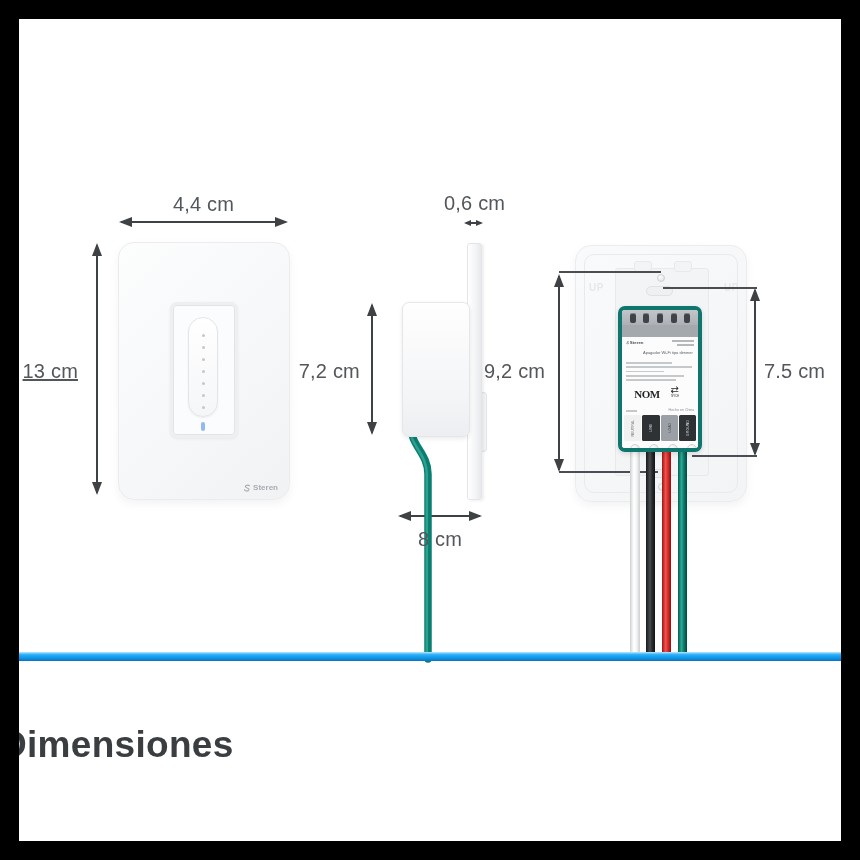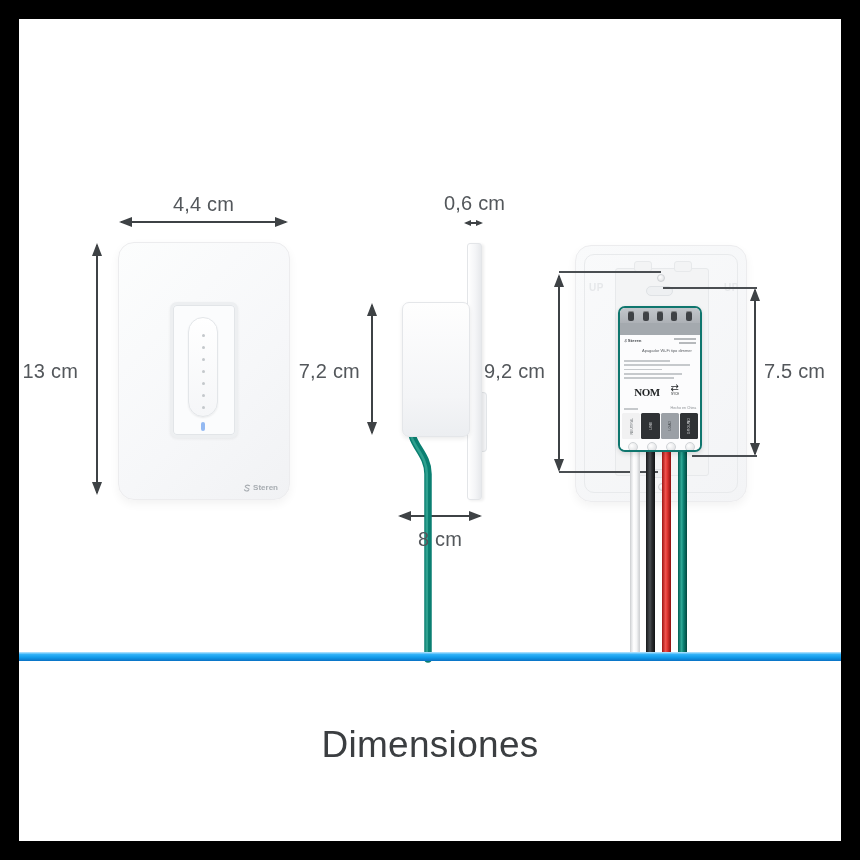--- a/index.html
+++ b/index.html
@@ -85,21 +85,21 @@
   .bracket-tab{position:absolute;width:16px;height:9px;background:#f3f4f5;border:1px solid #e7e9eb;border-radius:3px;}
   .screw{
     position:absolute;border-radius:50%;
     background:radial-gradient(circle at 35% 35%,#ffffff,#d9dbde);
     border:1.5px solid #cfd2d5;box-sizing:border-box;
   }
   .oval-slot{position:absolute;border:1.5px solid #dfe2e5;background:#eef0f2;border-radius:6px;box-sizing:border-box;}
   .up-mark{position:absolute;font-size:10px;font-weight:bold;color:#e6e8ea;letter-spacing:.5px;z-index:2;}
   .module{
     position:absolute;width:84px;height:146px;border-radius:7px;overflow:hidden;z-index:5;
-    background:#fdfdfe;border:2px solid #0f766e;box-shadow:0 2px 5px rgba(0,0,0,.12);
+    background:#fdfdfe;border:4px solid #0f766e;box-shadow:0 2px 5px rgba(0,0,0,.12);
     display:flex;flex-direction:column;box-sizing:border-box;
   }
   .mod-slots{height:15px;flex:none;background:linear-gradient(180deg,#c2c6cb,#adb1b6);
     display:flex;align-items:center;justify-content:space-evenly;}
   .slot{width:6px;height:10px;background:#3f4246;border-radius:2px;box-shadow:inset 0 1px 0 rgba(255,255,255,.35);}
   .mod-band{height:12px;flex:none;background:#a4a9ae;}
   .mod-label{flex:1;background:#fcfcfd;padding:3px 4px;display:flex;flex-direction:column;box-sizing:border-box;}
   .micro{font-size:8px;white-space:nowrap;}
   .lbl-row1{display:flex;justify-content:space-between;align-items:flex-start;}
   .lbl-brand{display:flex;align-items:center;gap:1px;color:#4a4e52;font-weight:bold;transform:scale(.55);transform-origin:left top;}
@@ -130,33 +130,33 @@
   .wire.w-black{background:linear-gradient(90deg,#17191b,#4a4e52 45%,#2b2e31 65%,#101214);}
   .wire.w-red{background:linear-gradient(90deg,#9e1412,#f0544f 40%,#e03531 60%,#8c100f);}
   .wire.w-green{background:linear-gradient(90deg,#045f54,#2fa896 40%,#0d8374 60%,#03463e);}
 
   
   .blue-line{
     position:absolute;left:19px;width:822px;top:652px;height:9px;z-index:8;
     background:linear-gradient(180deg,#bfe7ff 0%,#2fb1f8 28%,#119bea 60%,#0a72c4 100%);
   }
   .page-title{
-    position:absolute;left:0;right:0;top:724px;text-align:center;z-index:2;
-    font-size:37px;font-weight:400;color:#3b3e41;letter-spacing:.3px;
+    position:absolute;left:0;right:0;top:724px;z-index:2;
+    font-size:37px;font-weight:700;color:#3b3e41;letter-spacing:.3px;
   }
   .steren-mark{display:inline-block;}
 </style>
 </head>
 <body>
 
 <div>
   <span class="dim-label" style="left:121px;top:193px;width:165px;text-align:center;">4,4 cm</span>
   <div class="dh" style="left:121px;top:221px;width:165px;"></div>
 
-  <span class="dim-label" style="left:18px;top:360px;width:60px;text-align:right;">13 cm</span>
+  <span class="dim-label" style="left:18px;top:360px;width:60px;text-align:right;text-decoration:underline;">13 cm</span>
   <div class="dv" style="left:96px;top:245px;height:248px;"></div>
 
   <div class="plate" style="left:118px;top:242px;width:170px;height:256px;">
     <div class="rocker-frame" style="left:51px;top:59px;width:62px;height:130px;">
       <div class="pill" style="left:15px;top:12px;width:30px;height:100px;">
         <div class="dot"></div>
         <div class="dot"></div>
         <div class="dot"></div>
         <div class="dot"></div>
         <div class="dot"></div>

